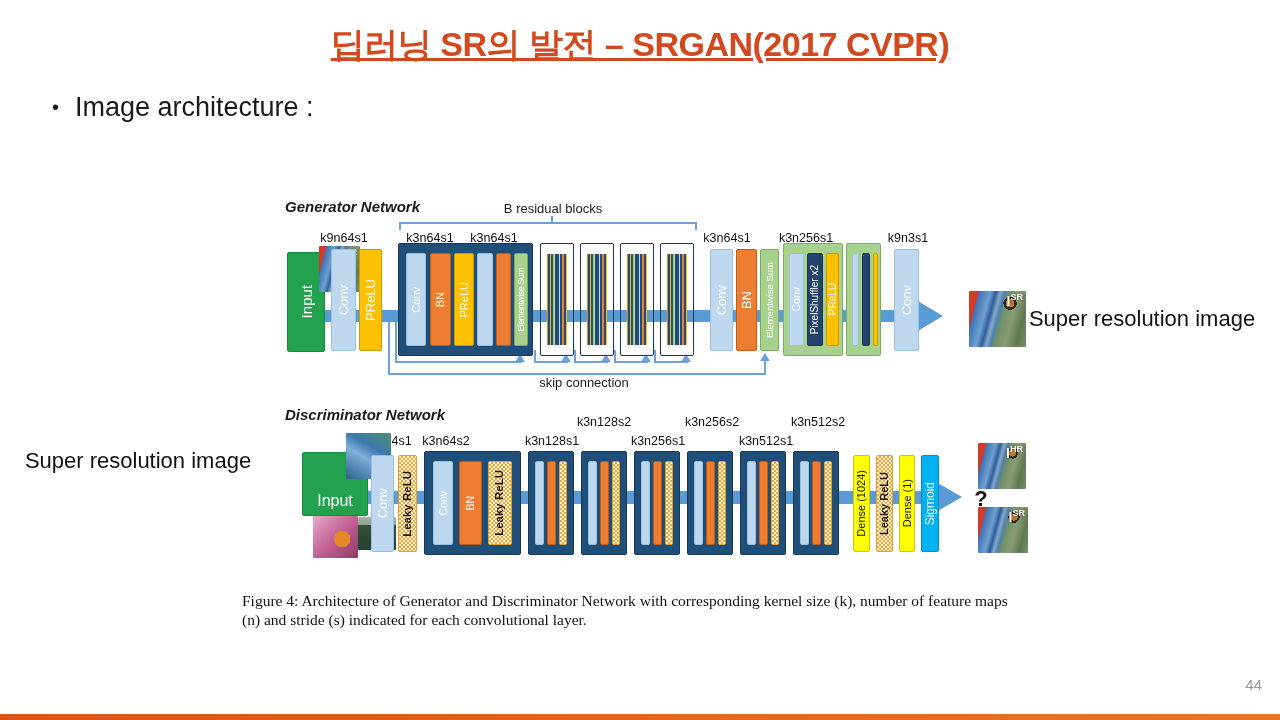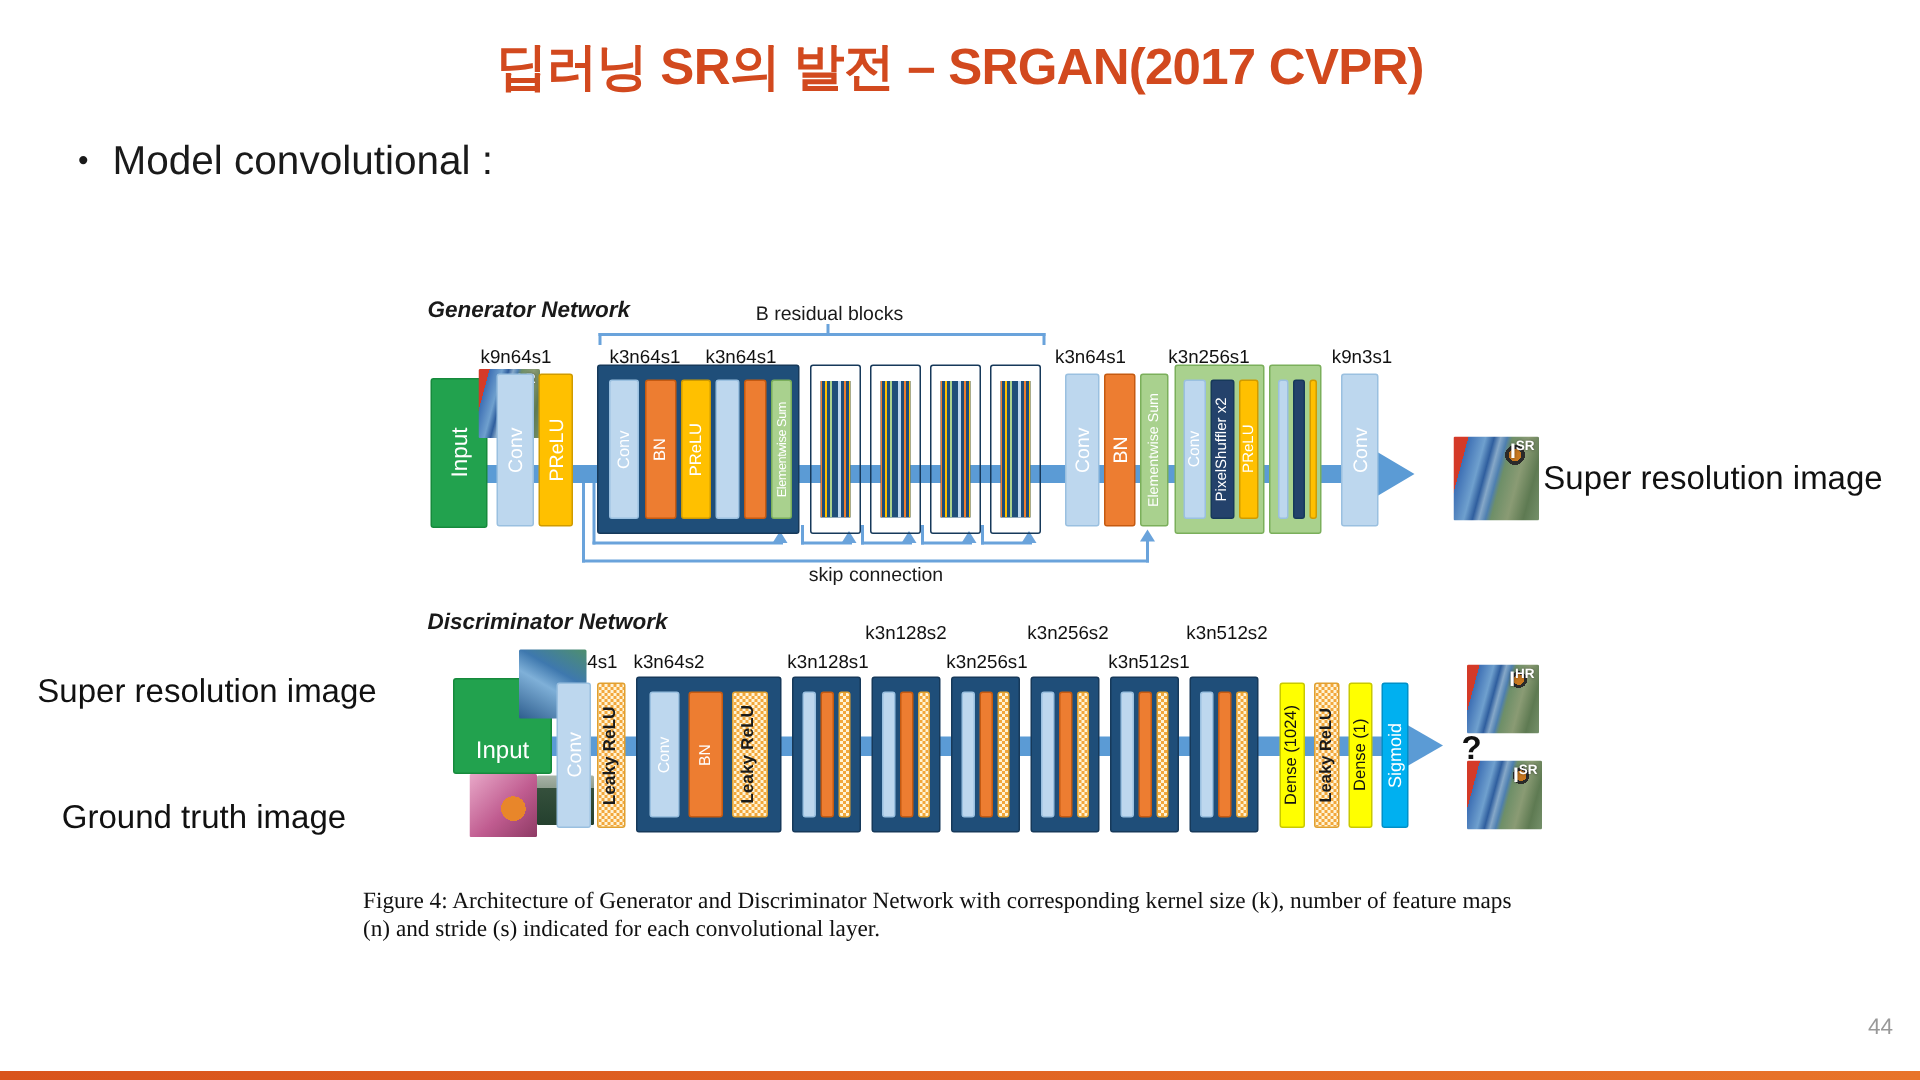--- a/index.html
+++ b/index.html
@@ -1,19 +1,19 @@
 <!DOCTYPE html>
 <html><head>
 <meta charset="utf-8">
 <style>
   html,body{margin:0;padding:0;}
   .slide{position:relative;width:1280px;height:720px;background:#ffffff;overflow:hidden;
          font-family:"Liberation Sans","DejaVu Sans",sans-serif;color:#111;}
   .title{position:absolute;left:140px;top:22px;width:1000px;text-align:center;
-         font-size:34px;font-weight:bold;color:#D2491E;letter-spacing:-0.5px;}
+         font-size:34px;font-weight:bold;color:#D2491E;letter-spacing:-0.5px;text-decoration:underline;}
   .bullet-row{position:absolute;left:52px;top:92px;display:flex;align-items:center;font-size:27px;color:#1a1a1a;}
   .bullet-marker{font-size:20px;margin-right:16px;}
   .side-label{position:absolute;font-size:22px;color:#111;text-align:center;white-space:nowrap;}
   .net-title{position:absolute;font-size:15px;font-weight:bold;font-style:italic;color:#1a1a1a;white-space:nowrap;}
   .kernel{position:absolute;font-size:12.5px;color:#111;text-align:center;white-space:nowrap;}
   .small-note{position:absolute;font-size:13px;color:#1a1a1a;text-align:center;white-space:nowrap;}
   .blk{position:absolute;display:flex;align-items:center;justify-content:center;box-sizing:border-box;border-radius:2px;}
   .vtext{writing-mode:vertical-rl;transform:rotate(180deg);white-space:nowrap;font-size:13px;line-height:1;}
   .conv{background:#BDD7EE;border:1px solid #9AC0E0;color:#ffffff;}
   .bn{background:#ED7D31;border:1px solid #C55A11;color:#ffffff;}
@@ -56,25 +56,24 @@
   .qmark{position:absolute;font-size:22px;font-weight:bold;color:#111;text-align:center;}
 </style>
 </head>
 <body>
 
 <div class="slide">
 
   <div class="title">딥러닝 SR의 발전 – SRGAN(2017 CVPR)</div>
   <div class="bullet-row">
     <span class="bullet-marker">•</span>
-    <span>Model convolutional :</span>
+    <span>Image architecture :</span>
   </div>
 
   <div class="side-label" style="left:10px;top:448px;width:256px;">Super resolution image</div>
-  <div class="side-label" style="left:24px;top:532px;width:224px;">Ground truth image</div>
   <div class="side-label" style="left:1014px;top:306px;width:256px;">Super resolution image</div>
 
   <div class="net-title" style="left:285px;top:198px;">Generator Network</div>
   <div class="small-note" style="left:488px;top:201px;width:130px;">B residual blocks</div>
 
   <div class="skipline" style="left:399px;top:222px;width:298px;height:2px;"></div>
   <div class="skipline" style="left:399px;top:222px;width:2px;height:8px;"></div>
   <div class="skipline" style="left:695px;top:222px;width:2px;height:8px;"></div>
   <div class="skipline" style="left:551px;top:216px;width:2px;height:7px;"></div>
 

